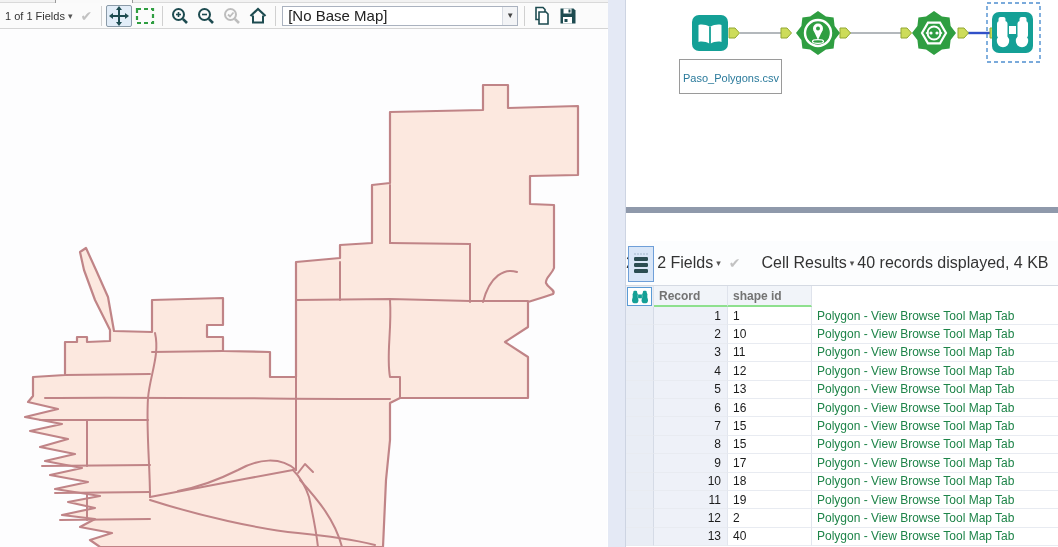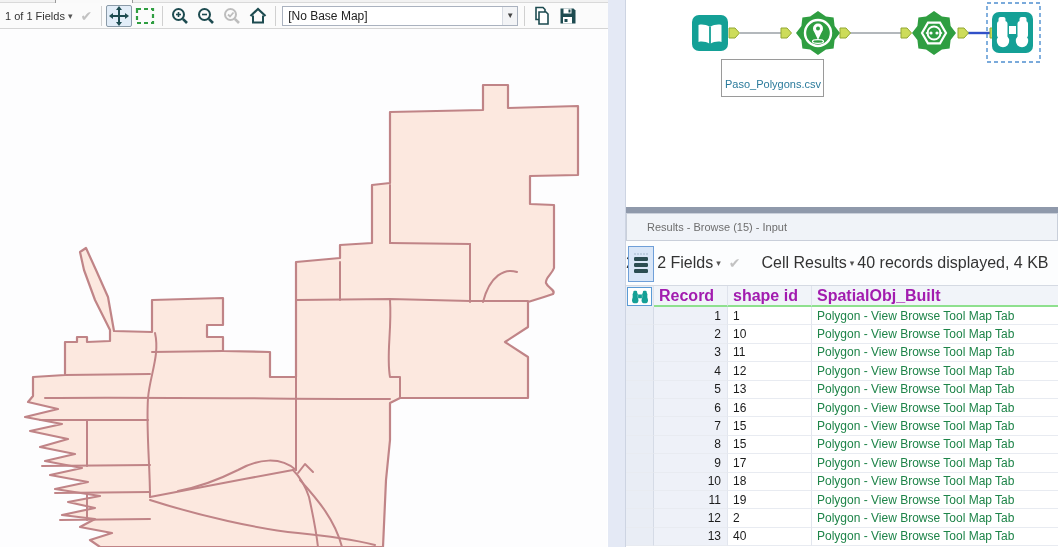--- a/index.html
+++ b/index.html
@@ -12,45 +12,45 @@
   .tab-sliver { position:absolute; left:0; top:0; width:100%; height:3px; background:#f2f2f2; border-bottom:1px solid #d9d9d9; }
   .tab-sliver .tab-edge { position:absolute; left:55px; top:0; width:78px; height:3px; border-left:1px solid #9a9a9a; border-right:1px solid #9a9a9a; background:#fafafa; }
   .map-toolbar { position:absolute; left:0; top:3px; width:100%; height:26px; background:#fbfbfb; border-bottom:1px solid #d5d5d5; display:flex; align-items:center; }
   .tb-text { font-size:11px; color:#333; margin-left:5px; white-space:nowrap; }
   .caret { font-size:9px; color:#555; margin:0 3px; }
   .gray-check { color:#c2c2c2; font-size:14px; margin:0 5px; }
   .tb-sep { width:1px; height:20px; background:#d0d0d0; margin:0 4px; }
   .tb-btn { width:26px; height:22px; display:flex; align-items:center; justify-content:center; }
   .tb-btn.pressed { border:1px solid #8a9aa8; background:#e2edf8; border-radius:2px; }
   .basemap-select { width:236px; height:20px; border:1px solid #aab2bf; background:#fff; display:flex; align-items:center; justify-content:space-between; margin:0 2px; }
-  .basemap-select .val { font-size:12px; color:#222; padding-left:5px; white-space:nowrap; }
+  .basemap-select .val { font-size:15px; color:#222; padding-left:5px; white-space:nowrap; }
   .basemap-select .dd { width:15px; height:18px; border-left:1px solid #d7dbe2; background:#f3f4f6; display:flex; align-items:center; justify-content:center; color:#444; font-size:8px; }
   .map-area { position:absolute; left:0; top:29px; width:607px; height:518px; background:#fdfdfe; overflow:hidden; }
 
   
   .gap-strip { position:absolute; left:608px; top:0; width:18px; height:547px; background:#e4e9f5; border-right:1px solid #cdd4e2; }
 
   
   .canvas { position:absolute; left:626px; top:0; width:432px; height:207px; background:#fff; overflow:hidden; }
-  .annotation { position:absolute; left:53px; top:59px; width:103px; height:35px; background:#fff; border:1px solid #9a9a9a; font-size:11px; line-height:13px; color:#2a7a9b; padding:18px 3px; overflow:hidden;margin-left:42px; }
+  .annotation { position:absolute; left:53px; top:59px; width:103px; height:35px; background:#fff; border:1px solid #9a9a9a; font-size:11px; line-height:13px; color:#2a7a9b; padding:12px 3px; overflow:hidden; }
 
   
   .results { position:absolute; left:626px; top:207px; width:432px; height:340px; background:#fff; overflow:hidden; }
   .splitter { position:absolute; left:0; top:0; width:100%; height:6px; background:#8f99ab; }
   .res-title { position:absolute; left:0; top:6px; width:100%; height:28px; background:#f0f3f8; border:1px solid #c9cfda; display:flex; align-items:center; }
   .res-title span { color:#6e6e6e; font-size:11px; padding-left:20px; }
   .res-toolbar { position:absolute; left:0; top:34px; width:100%; height:45px; background:#fcfdfe; border-bottom:1px solid #d5dae3; display:flex; align-items:center; }
   .view-toggle { position:absolute; left:2px; top:5px; width:26px; height:36px; background:#d9e6f7; border:1px solid #6f9fd8; display:flex; align-items:center; justify-content:center; }
   .res-tb-text { font-size:16px; color:#333; white-space:nowrap; }
   .res-sep { width:1px; height:22px; background:#c8cdd8; margin:0 8px; }
   .up-arrow { color:#8aa0c4; font-size:19px; font-weight:bold; margin-left:6px; }
 
   .tablewrap { position:absolute; left:0; top:79px; width:432px; height:261px; overflow:hidden; }
   .thead { display:grid; grid-template-columns:28px 74px 84px 1fr; height:21px; }
-  .thead .hc { background:#f1f4f9; border-bottom:2px solid #8ee08e; border-right:1px solid #dfe3ec; font-weight:bold; font-size:16px; color:#a21caf; display:flex; align-items:center; padding-left:5px; }
+  .thead .hc { background:#f1f4f9; border-bottom:2px solid #8ee08e; border-right:1px solid #dfe3ec; font-weight:bold; font-size:12px; color:#737373; display:flex; align-items:center; padding-left:5px; }
   .thead .hgut { background:#e9edf5; border-bottom:2px solid transparent; position:relative; }
   .binoc-box { position:absolute; left:1px; top:1px; width:25px; height:19px; background:#fff; border:1px solid #5b9bd5; display:flex; align-items:center; justify-content:center; }
   .tbody { display:grid; grid-template-columns:28px 74px 84px 1fr; grid-auto-rows:18.4px; }
   .c { border-right:1px solid #e2e6ee; border-bottom:1px solid #e8ebf1; font-size:12px; display:flex; align-items:center; overflow:hidden; white-space:nowrap; }
   .c.gut { background:#e9edf5; border-right:1px solid #d5dbe6; }
   .c.rec { background:#eef1f8; justify-content:flex-end; padding-right:6px; color:#1b1b1b; }
   .c.sid { background:#fff; padding-left:5px; color:#1b1b1b; }
   .c.spa { background:#fff; padding-left:5px; color:var(--green-link,#1e8449); border-right:none;text-align:right; }
 
   svg { display:block; }
@@ -238,23 +238,20 @@
           <circle cx="377" cy="41" r="6.2"></circle>
           <circle cx="396" cy="41" r="6.2"></circle>
         </g>
       </g>
     </svg>
     <div class="annotation">Paso_Polygons.csv</div>
   </div>
 
   <div class="results">
     <div class="splitter"></div>
-    <div class="res-title">
-      <span>Results - Browse (15) - Input</span>
-    </div>
 
     <div class="res-toolbar">
       <span class="view-toggle">
         <svg width="16" height="24" viewBox="0 0 16 24">
           <g fill="#9ab0c4">
               <circle cx="2" cy="2" r="0.8"></circle>
               <circle cx="5" cy="2" r="0.8"></circle>
               <circle cx="8" cy="2" r="0.8"></circle>
               <circle cx="11" cy="2" r="0.8"></circle>
               <circle cx="14" cy="2" r="0.8"></circle>
@@ -289,21 +286,20 @@
               <rect x="2.5" y="4" width="8" height="11" rx="2.5"></rect>
                 <rect x="17.5" y="4" width="8" height="11" rx="2.5"></rect>
               <rect x="11" y="7" width="6" height="6"></rect>
               <circle cx="6.5" cy="16" r="5"></circle>
                 <circle cx="21.5" cy="16" r="5"></circle>
             </svg>
           </span>
         </div>
         <div class="hc">Record</div>
         <div class="hc">shape id</div>
-        <div class="hc" style="border-right:none;">SpatialObj_Built</div>
       </div>
       <div class="tbody">
           <div class="c gut"></div>
           <div class="c rec">1</div>
           <div class="c sid">1</div>
           <div class="c spa">Polygon - View Browse Tool Map Tab</div>
           <div class="c gut"></div>
           <div class="c rec">2</div>
           <div class="c sid">10</div>
           <div class="c spa">Polygon - View Browse Tool Map Tab</div>

